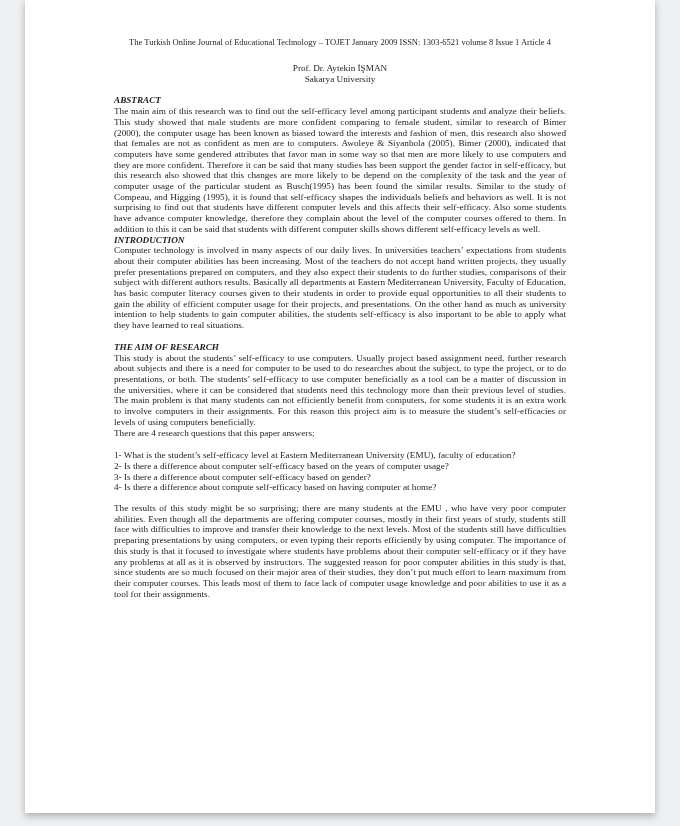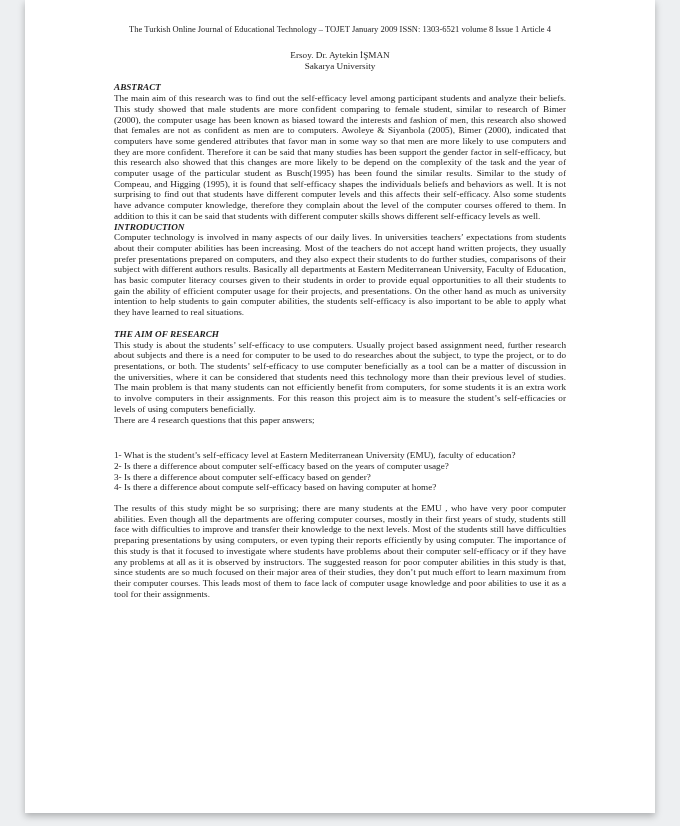--- a/index.html
+++ b/index.html
@@ -25,20 +25,21 @@
     width: 452px;
     margin: 0 auto;
     padding-top: 24px;
     font-size: 9.2px;
     line-height: 10.7px;
   }
   .journal-header {
     text-align: center;
     font-size: 8.5px;
     line-height: 11px;
+    margin-top: 13px;
   }
   .paper-title {
     margin-top: 21px;
     text-align: center;
     font-weight: bold;
     font-size: 11.5px;
     line-height: 14px;
   }
   .author-block {
     text-align: center;
@@ -52,36 +53,36 @@
     font-size: 9.2px;
     line-height: 10.7px;
     font-style: italic;
   }
   .gap-before { margin-top: 11px; }
   .body-par {
     text-align: justify;
   }
   .lead-in { text-align: left; }
   .questions {
-    margin-top: 25px;
+    margin-top: 12px;
     margin-bottom: 10px;
   }
   .question-item { line-height: 10.7px; }
 </style>
 </head>
 <body>
 
 <div class="paper">
   <div class="content">
 
     <div class="journal-header">The Turkish Online Journal of Educational Technology – TOJET January 2009 ISSN: 1303-6521 volume 8 Issue 1 Article 4</div>
 
 
     <div class="author-block first">
-      <div>Ersoy. Dr. Aytekin İŞMAN</div>
+      <div>Prof. Dr. Aytekin İŞMAN</div>
       <div>Sakarya University</div>
     </div>
 
 
     <div class="section-heading gap-before">ABSTRACT</div>
     <div class="body-par">The main aim of this research was to find out the self-efficacy level among participant students and analyze their beliefs. This study showed that male students are more confident comparing to female student, similar to research of Bimer (2000), the computer usage has been known as biased toward the interests and fashion of men, this research also showed that females are not as confident as men are to computers. Awoleye &amp; Siyanbola (2005), Bimer (2000), indicated that computers have some gendered attributes that favor man in some way so that men are more likely to use computers and they are more confident.  Therefore it can be said that many studies has been support the gender factor in self-efficacy, but this research also showed that this changes are more likely to be depend on the complexity of the task and the year of computer usage of the particular student as Busch(1995) has been found the similar results. Similar to the study of Compeau, and Higging (1995), it is found that self-efficacy shapes the individuals beliefs and behaviors as well. It is not surprising to find out that students have different computer levels and this affects their self-efficacy. Also some students have advance computer knowledge, therefore they complain about the level of the computer courses offered to them. In addition to this it can be said that students with different computer skills shows different self-efficacy levels as well.</div>
 
     <div class="section-heading">INTRODUCTION</div>
     <div class="body-par">Computer technology is involved in many aspects of our daily lives. In universities teachers’ expectations from students about their computer abilities has been increasing. Most of the teachers do not accept hand written projects, they usually prefer presentations prepared on computers, and they also expect their students to do further studies, comparisons of their subject with different authors results. Basically all departments at Eastern Mediterranean University, Faculty of Education, has basic computer literacy courses given to their students in order to provide equal opportunities to all their students to gain the ability of efficient computer usage for their projects, and presentations. On the other hand as much as university intention to help students to gain computer abilities, the students self-efficacy is also important to be able to apply what they have learned to real situations.</div>
 

